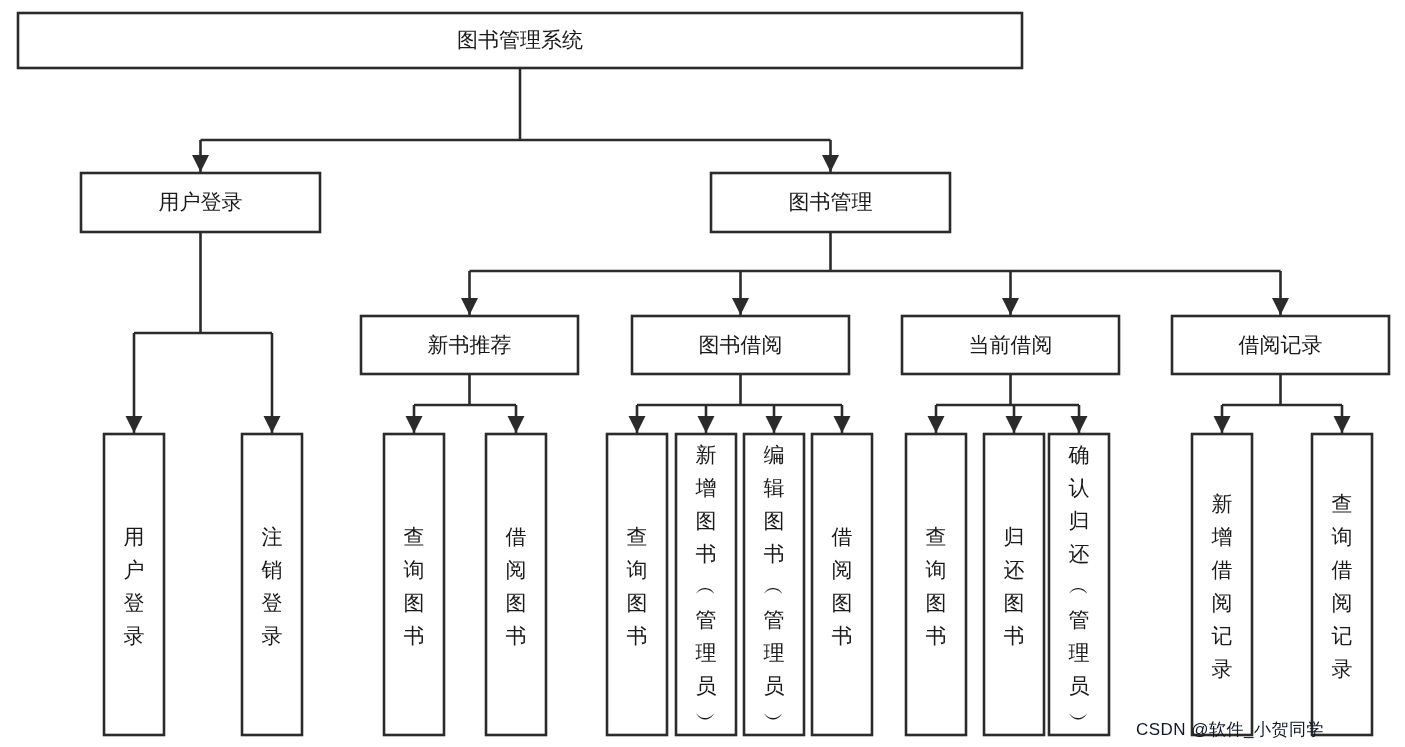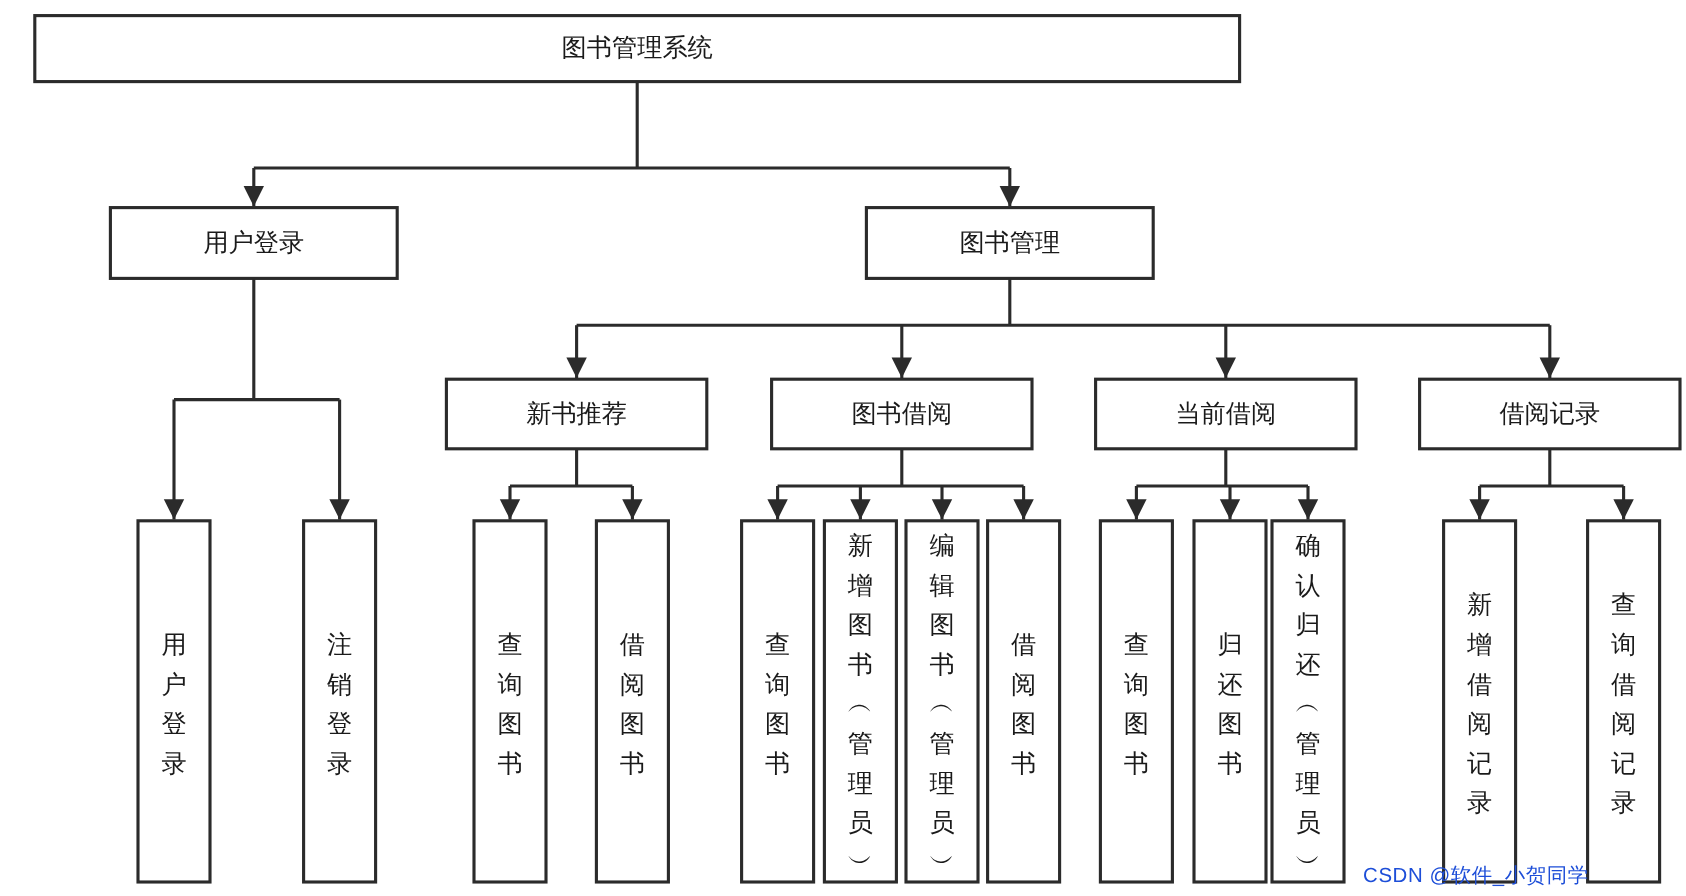--- a/index.html
+++ b/index.html
@@ -13,21 +13,20 @@
     font-family: "Liberation Sans", "DejaVu Sans", sans-serif;
     overflow: hidden;
     position: relative;
   }
   #diagram-root {
     position: absolute;
     left: 0;
     top: 0;
     width: 1325px;
     height: 747px;
-    padding-left: 11px;
   }
   svg.diagram {
     display: block;
     width: 1405px;
     height: 747px;
   }
   .node-box {
     fill: #ffffff;
     stroke: #2b2b2b;
     stroke-width: 2.6;
@@ -50,25 +49,25 @@
     dominant-baseline: middle;
   }
   .node-label-v {
     font-family: "Liberation Sans", "DejaVu Sans", sans-serif;
     font-size: 21px;
     fill: #1a1a1a;
     text-anchor: middle;
   }
   .watermark {
     position: absolute;
-    right: 12px;
+    right: 1px;
     bottom: 6px;
     font-family: "Liberation Sans", "DejaVu Sans", sans-serif;
     font-size: 17px;
-    color: #1d4ed8;
+    color: #0f172a;
     letter-spacing: 0.5px;
     white-space: nowrap;
     pointer-events: none;
   }
 </style>
 </head>
 <body>
 
 <div id="diagram-root">
   <svg class="diagram" viewBox="0 0 1405 747" xmlns="http://www.w3.org/2000/svg">

